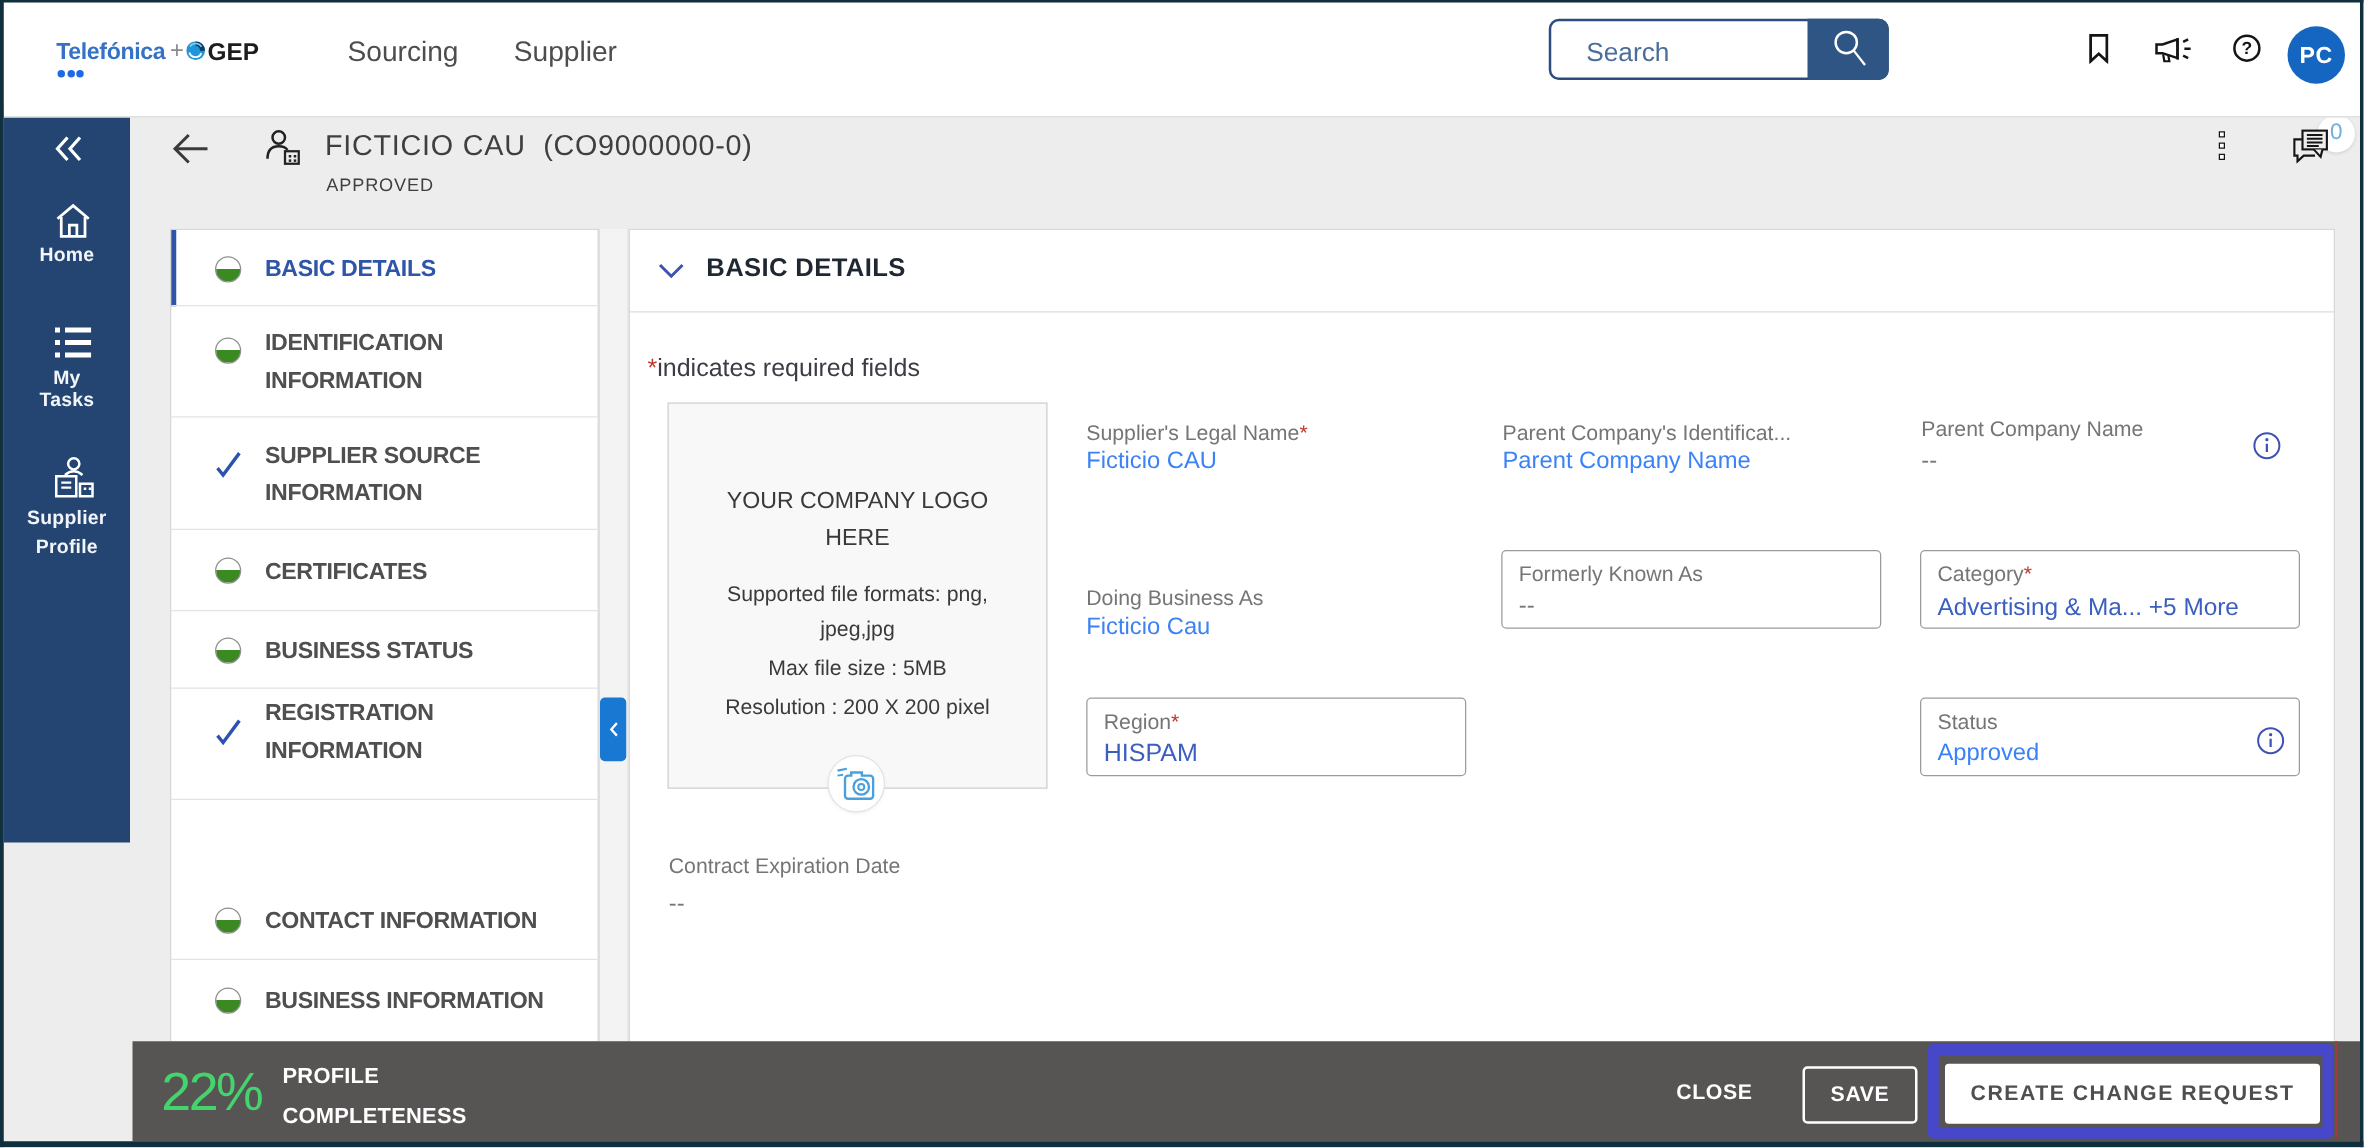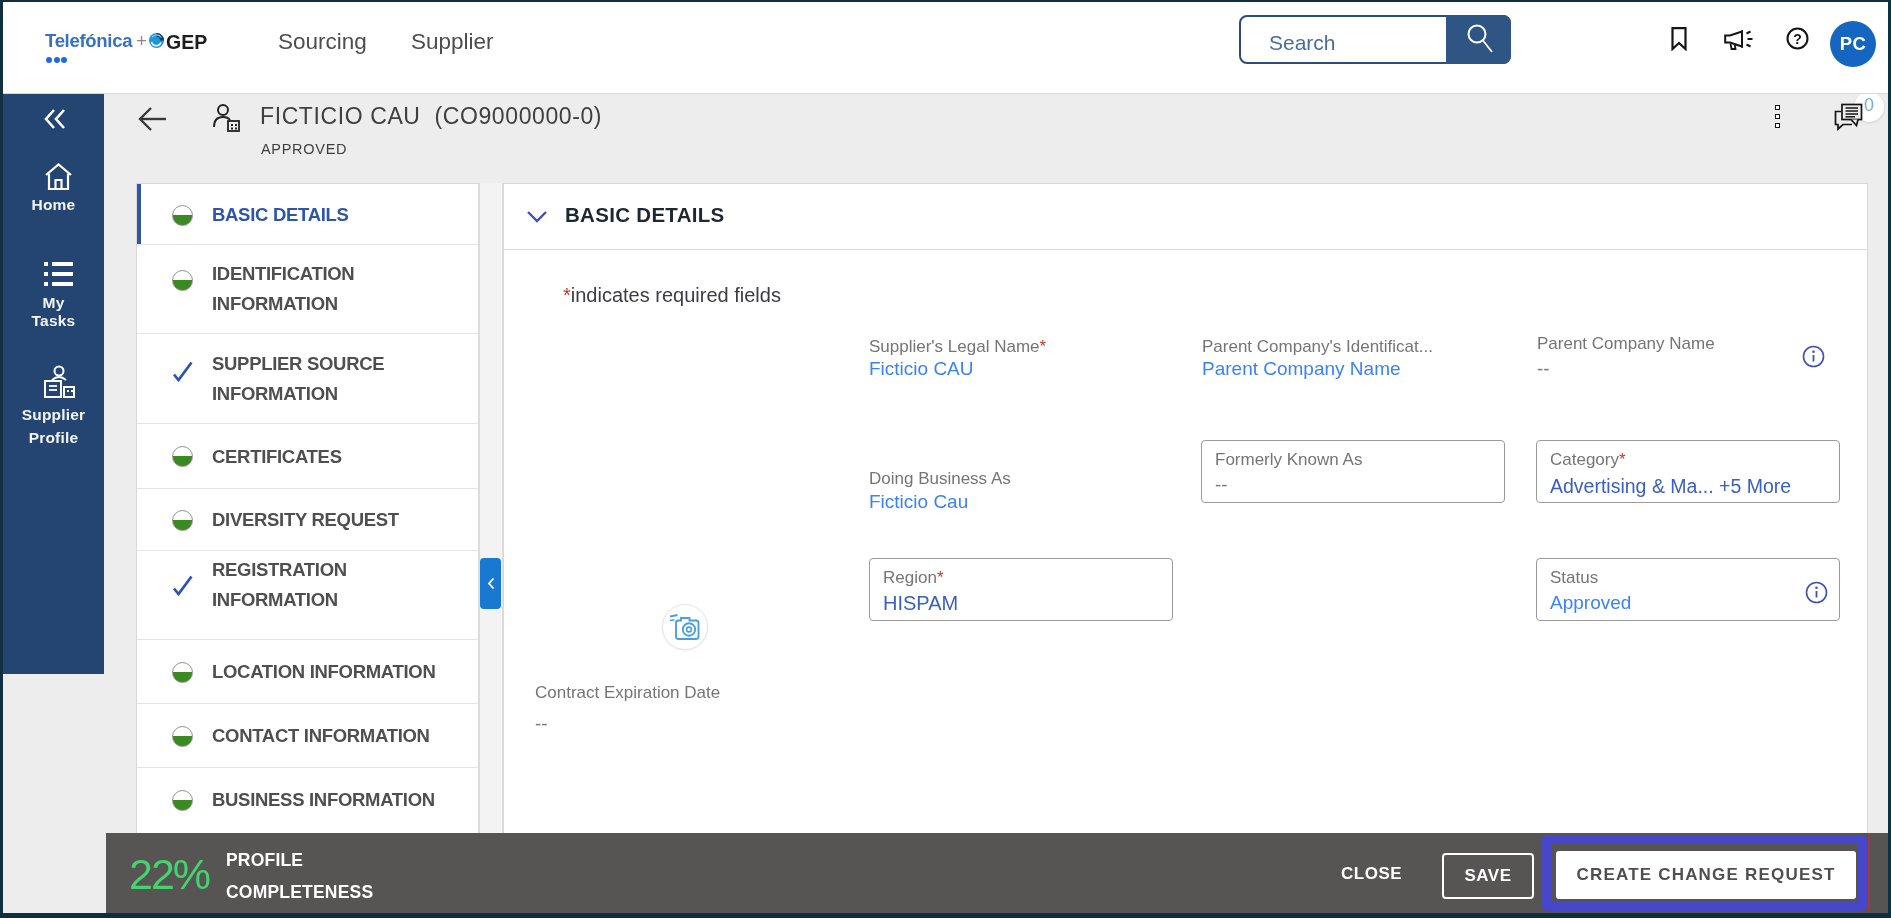--- a/index.html
+++ b/index.html
@@ -47,21 +47,21 @@
 
 .row { position:absolute; left:0; width:341px; border-bottom:1px solid #e4e4e4; }
 .rowtxt { position:absolute; left:75px; font-size:18.5px; font-weight:700; color:#4f4f4f; letter-spacing:-0.3px; line-height:30px; }
 .half-circle { position:absolute; left:35px; width:21px; height:21px; border-radius:50%; border:1px solid #8f8f8f; background:linear-gradient(180deg, #ffffff 0 47%, #3a8a21 47%); }
 .chk { position:absolute; left:33px; width:26px; height:26px; }
 #activebar { position:absolute; left:0; top:0; width:4px; height:61px; background:#2f55a8; }
 
 
 #mp-head-txt { left:61px; top:19px; font-size:20.5px; font-weight:700; color:#1f2733; letter-spacing:0.3px; position:absolute; }
 #mp-sep { position:absolute; left:0; top:65px; width:1363px; height:1px; background:#dcdcdc; }
-#req-note { position:absolute; left:14px; top:100px; font-size:20px; color:#3c3c44;margin-left:45px; }
+#req-note { position:absolute; left:14px; top:100px; font-size:20px; color:#3c3c44; }
 #req-note .star { color:#c0392b; }
 
 
 #logobox { position:absolute; left:30px; top:138px; width:304px; height:309px; background:#f8f8f8; border:1px solid #cfcfcf; text-align:center; color:#3a3a3a; }
 #logobox .t1 { margin-top:62px; font-size:18.5px; line-height:30px; }
 #logobox .t2 { margin-top:17px; font-size:17px; line-height:28px; }
 #logobox .t3 { margin-top:7px; font-size:17px; }
 #logobox .t4 { margin-top:11px; font-size:17px; }
 #cambtn { position:absolute; left:158px; top:420px; width:46px; height:46px; border-radius:50%; background:#fff; border:1.5px solid #e4e4e4; z-index:5; box-shadow:0 1px 3px rgba(0,0,0,0.06); }
 
@@ -216,32 +216,28 @@
           <path d="M4,15.5 L8.5,21 L21.5,3.5" fill="none" stroke="#2d52b0" stroke-width="2.7"></path>
         </svg>
       <div class="rowtxt" style="top:15px;">SUPPLIER SOURCE<br>INFORMATION</div>
     </div>
     <div class="row" style="top:240px; height:65px;">
       <div class="half-circle" style="top:22px;"></div>
       <div class="rowtxt" style="top:18px;">CERTIFICATES</div>
     </div>
     <div class="row" style="top:305px; height:62px;">
       <div class="half-circle" style="top:21px;"></div>
-      <div class="rowtxt" style="top:16px;">DIVERSITY REQUEST</div>
+      <div class="rowtxt" style="top:16px;">BUSINESS STATUS</div>
     </div>
     <div class="row" style="top:367px; height:89px;">
       <svg class="chk" style="top:22px;" viewBox="0 0 26 26">
           <path d="M4,15.5 L8.5,21 L21.5,3.5" fill="none" stroke="#2d52b0" stroke-width="2.7"></path>
         </svg>
       <div class="rowtxt" style="top:4px;">REGISTRATION<br>INFORMATION</div>
     </div>
-    <div class="row" style="top:456px; height:64px;">
-      <div class="half-circle" style="top:22px;"></div>
-      <div class="rowtxt" style="top:17px;">LOCATION INFORMATION</div>
-    </div>
     <div class="row" style="top:520px; height:64px;">
       <div class="half-circle" style="top:22px;"></div>
       <div class="rowtxt" style="top:17px;">CONTACT INFORMATION</div>
     </div>
     <div class="row" style="top:584px; height:64px; border-bottom:none;">
       <div class="half-circle" style="top:22px;"></div>
       <div class="rowtxt" style="top:17px;">BUSINESS INFORMATION</div>
     </div>
   </div>
   <div class="abs" id="gutter"></div>
@@ -252,20 +248,26 @@
     </div>
 
   <div class="abs" id="mainpanel">
     <svg class="abs" style="left:22px; top:26px;" width="22" height="14" viewBox="0 0 22 14">
       <path d="M2,2 L11,11 L20,2" fill="none" stroke="#3f51b5" stroke-width="2.4"></path>
     </svg>
     <div id="mp-head-txt">BASIC DETAILS</div>
     <div id="mp-sep"></div>
     <div id="req-note"><span class="star">*</span>indicates required fields</div>
 
+    <div id="logobox">
+      <div class="t1">YOUR COMPANY LOGO<br>HERE</div>
+      <div class="t2">Supported file formats: png,<br>jpeg,jpg</div>
+      <div class="t3">Max file size : 5MB</div>
+      <div class="t4">Resolution : 200 X 200 pixel</div>
+    </div>
     <div id="cambtn">
       <svg style="margin:7px 0 0 5px;" width="34" height="30" viewBox="0 0 34 30">
         <line x1="2" y1="4.5" x2="9.5" y2="3" stroke="#4aa0dc" stroke-width="1.8"></line>
         <line x1="2" y1="8.5" x2="6.5" y2="7.8" stroke="#4aa0dc" stroke-width="1.6"></line>
         <path d="M8,11 A2.5,2.5 0 0 1 10.5,8.5 H13 V6 H21.5 V8.5 H28 A2.5,2.5 0 0 1 30.5,11 V24.5 A2.5,2.5 0 0 1 28,27 H10.5 A2.5,2.5 0 0 1 8,24.5 Z" fill="none" stroke="#4aa0dc" stroke-width="1.9"></path>
         <circle cx="21" cy="17.5" r="6.2" fill="none" stroke="#4aa0dc" stroke-width="1.9"></circle>
         <circle cx="21" cy="17.5" r="2.4" fill="none" stroke="#4aa0dc" stroke-width="1.6"></circle>
       </svg>
     </div>
 

